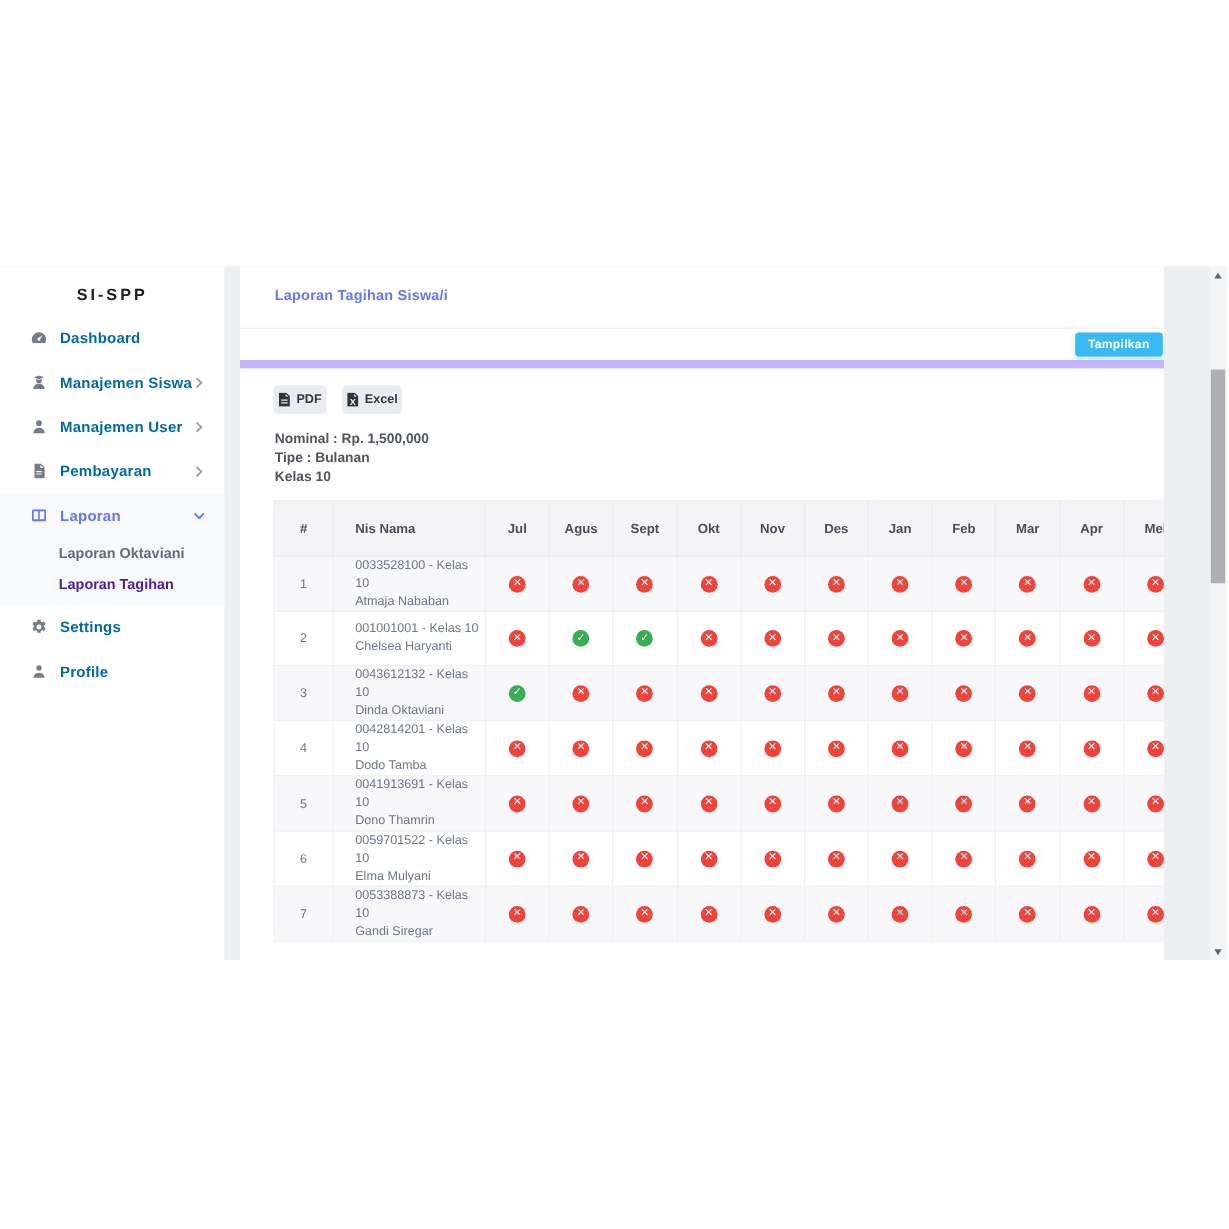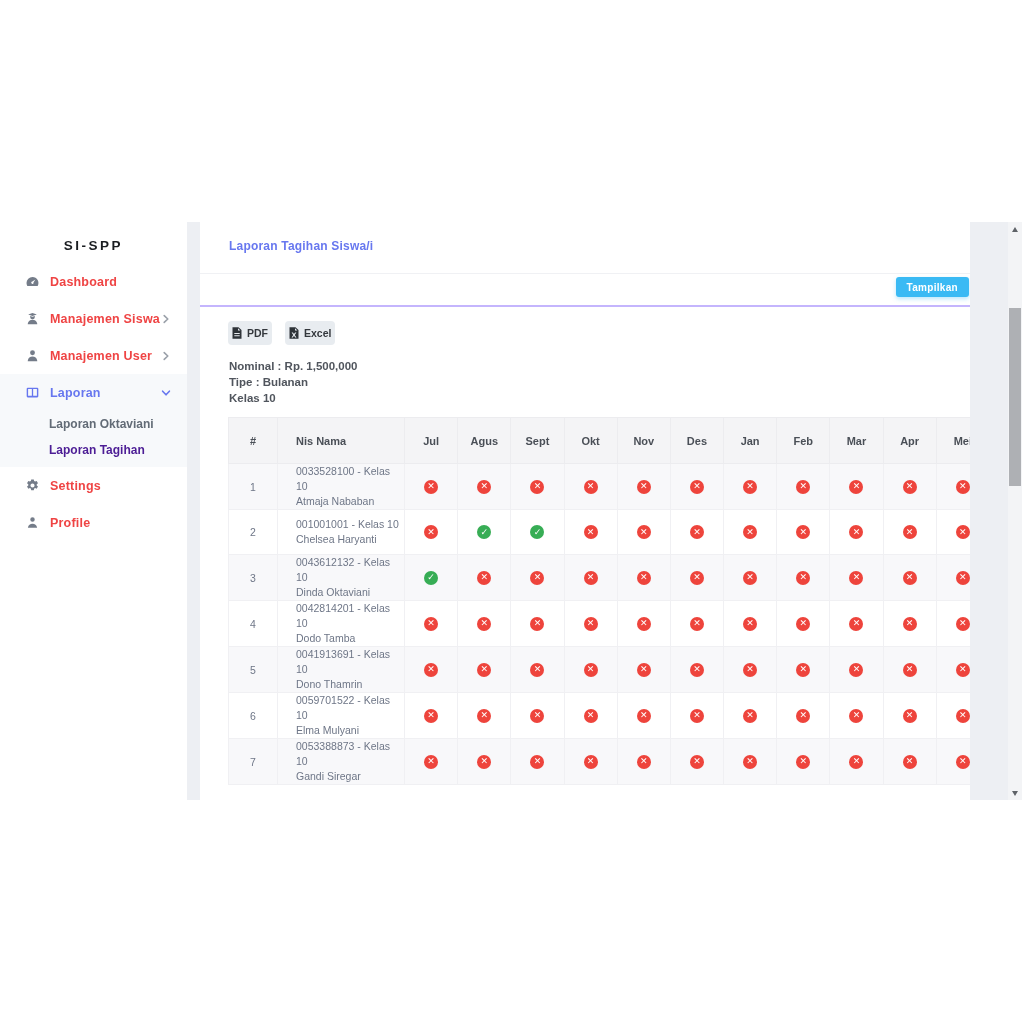--- a/index.html
+++ b/index.html
@@ -8,38 +8,38 @@
   .canvas { position:relative; width:1024px; height:1024px; background:#fff; overflow:hidden; }
 
   .app { position:absolute; top:222px; left:0; width:1022px; height:578px; background:#edeff3; }
 
   
   .sidebar { position:absolute; left:0; top:0; width:187px; height:578px; background:#fff; }
   .brand { padding-top:16px; text-align:center; font-size:13.5px; font-weight:bold;
     letter-spacing:2.5px; color:#1a1d21; }
   .menu { margin-top:10px; }
   .menu-item { height:37px; display:flex; align-items:center; padding:0 16px 0 25px;
-    cursor:pointer; color:#ef4444; }
+    cursor:pointer; color:#0369a1; }
   .mi-icon { width:15px; height:15px; margin-right:10px; display:inline-flex;
     align-items:center; justify-content:center; color:#747c89; flex:0 0 15px; }
   .mi-label { flex:1; font-size:12.5px; font-weight:600; letter-spacing:.2px; }
   .chev { width:10px; height:10px; color:#9aa0a9; display:inline-flex; }
   .menu-item.active { color:#6777ef; }
   .menu-item.active .mi-icon, .menu-item.active .chev { color:#6777ef; }
   .menu-section { background:#f7f9fb; padding-bottom:4px; }
   .sub-item { height:26px; display:flex; align-items:center; padding-left:49px;
     font-size:12px; font-weight:600; color:#626b76; cursor:pointer; }
   .sub-item.active { color:#4c1d95; }
 
   
   .card { position:absolute; left:200px; top:0; width:770px; height:578px;
     background:#fff; overflow:hidden; }
   .card-head { height:52px; border-bottom:1px solid #f0f1f4; padding:17px 0 0 29px; }
   .title { font-size:12px; font-weight:600; color:#6777ef; letter-spacing:.2px; }
-  .band { position:relative; height:33px; border-bottom:2px solid #c4b5fd; }
+  .band { position:relative; height:33px; border-bottom:7px solid #c4b5fd; }
   .btn-tampilkan { position:absolute; right:1px; top:3px; height:20px; padding:0 11px;
     background:#3abaf4; color:#fff; border:none; border-radius:3px; font-size:10px;
     font-weight:bold; letter-spacing:.3px; cursor:pointer;
     box-shadow:0 2px 4px rgba(58,186,244,.35); font-family:inherit; }
   .toolbar { margin:14px 0 0 28px; display:flex; gap:13px; }
   .btn-export { height:24px; display:inline-flex; align-items:center; gap:5px;
     padding:0 4px; background:#e8ecf0; border:none; border-radius:4px; cursor:pointer;
     font-size:10.5px; font-weight:600; color:#33373c; font-family:inherit; }
   .file-ico { display:inline-flex; color:#2e3338; }
   .info { margin:13px 0 0 29px; }
@@ -114,20 +114,33 @@
                 <path fill="currentColor" d="M8 7.6a2.6 2.6 0 1 0 0-5.2 2.6 2.6 0 0 0 0 5.2zM3 13.3c.4-2.6 2.4-4.2 5-4.2s4.6 1.6 5 4.2l.1.7H2.9z"></path>
               </svg>
             </span>
             <span class="mi-label">Manajemen User</span>
             <span class="chev">
               <svg width="10" height="10" viewBox="0 0 10 10">
                 <path d="M3.2 1.6 6.8 5 3.2 8.4" fill="none" stroke="currentColor" stroke-width="1.6" stroke-linecap="round" stroke-linejoin="round"></path>
               </svg>
             </span>
           </div>
+          <div class="menu-item">
+            <span class="mi-icon">
+              <svg width="15" height="15" viewBox="0 0 16 16">
+                <path fill="currentColor" fill-rule="evenodd" d="M4 1.5h5.6L13 4.9v9.6H4zM9.2 2.6v2.7h2.7zM5.6 8h4.8v1H5.6zm0 2.2h4.8v1H5.6z"></path>
+              </svg>
+            </span>
+            <span class="mi-label">Pembayaran</span>
+            <span class="chev">
+              <svg width="10" height="10" viewBox="0 0 10 10">
+                <path d="M3.2 1.6 6.8 5 3.2 8.4" fill="none" stroke="currentColor" stroke-width="1.6" stroke-linecap="round" stroke-linejoin="round"></path>
+              </svg>
+            </span>
+          </div>
           <div class="menu-section">
             <div class="menu-item active">
               <span class="mi-icon">
                 <svg width="15" height="15" viewBox="0 0 16 16">
                   <path fill="currentColor" d="M3 2.8h10a1.2 1.2 0 0 1 1.2 1.2v8a1.2 1.2 0 0 1-1.2 1.2H3A1.2 1.2 0 0 1 1.8 12V4A1.2 1.2 0 0 1 3 2.8zm.3 1.5v7.2h4V4.3zm5.4 0v7.2h4V4.3z"></path>
                 </svg>
               </span>
               <span class="mi-label">Laporan</span>
               <span class="chev">
                 <svg width="10" height="10" viewBox="0 0 10 10">

